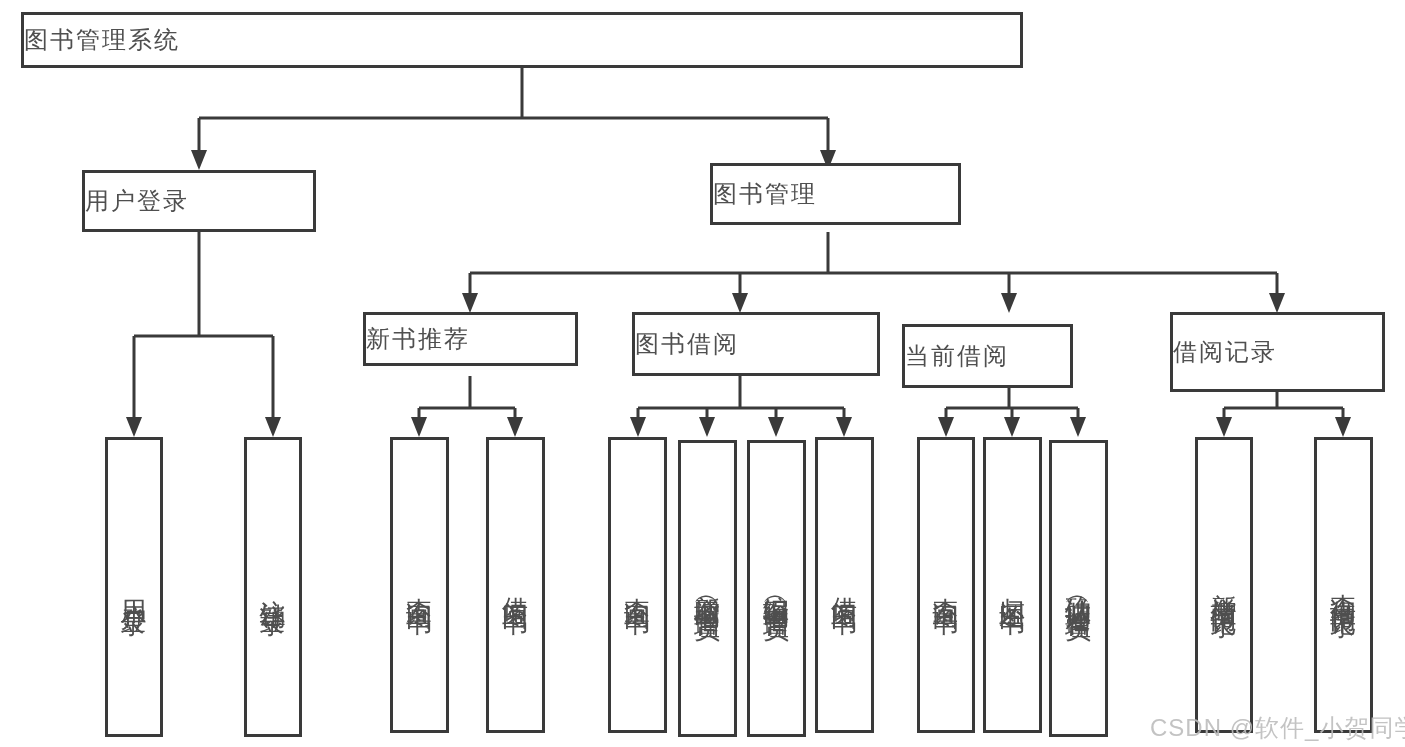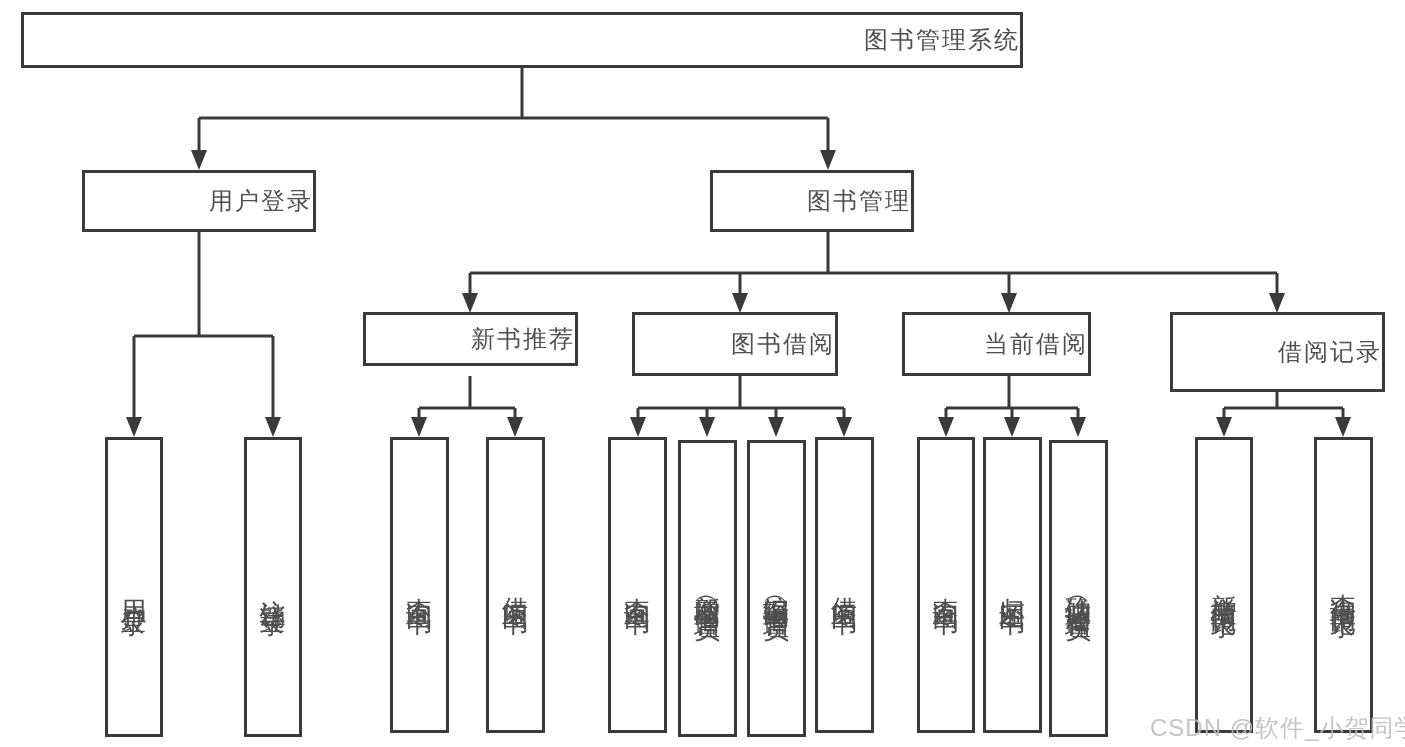--- a/index.html
+++ b/index.html
@@ -17,21 +17,21 @@
     position: absolute;
     left: 0; top: 0;
     width: 1405px; height: 747px;
   }
   .hbox {
     position: absolute;
     border: 3px solid #3a3a3a;
     background: #ffffff;
     display: flex;
     align-items: center;
-    justify-content: flex-end;
+    justify-content: flex-start;
     font-size: 24px;
     letter-spacing: 2px;
     color: #4f4f4f;
   }
   .vbox {
     position: absolute;
     border: 3px solid #3a3a3a;
     background: #ffffff;
     display: flex;
     align-items: center;
@@ -96,31 +96,31 @@
     </g>
   </svg>
 
   <div class="hbox" style="left:21px; top:12px; width:1002px; height:56px">
     <span>图书管理系统</span>
   </div>
 
   <div class="hbox" style="left:82px; top:170px; width:234px; height:62px">
     <span>用户登录</span>
   </div>
-  <div class="hbox" style="left:710px; top:170px; width:204px; height:62px">
+  <div class="hbox" style="left:710px; top:163px; width:251px; height:62px">
     <span>图书管理</span>
   </div>
 
   <div class="hbox" style="left:363px; top:312px; width:215px; height:54px">
     <span>新书推荐</span>
   </div>
-  <div class="hbox" style="left:632px; top:312px; width:206px; height:64px">
+  <div class="hbox" style="left:632px; top:312px; width:248px; height:64px">
     <span>图书借阅</span>
   </div>
-  <div class="hbox" style="left:902px; top:312px; width:189px; height:64px">
+  <div class="hbox" style="left:902px; top:324px; width:171px; height:64px">
     <span>当前借阅</span>
   </div>
   <div class="hbox" style="left:1170px; top:312px; width:215px; height:80px">
     <span>借阅记录</span>
   </div>
 
   <div class="vbox" style="left:105px; top:437px; width:58px; height:300px">
     <span class="vtext">用户登录</span>
   </div>
   <div class="vbox" style="left:244px; top:437px; width:58px; height:300px">

